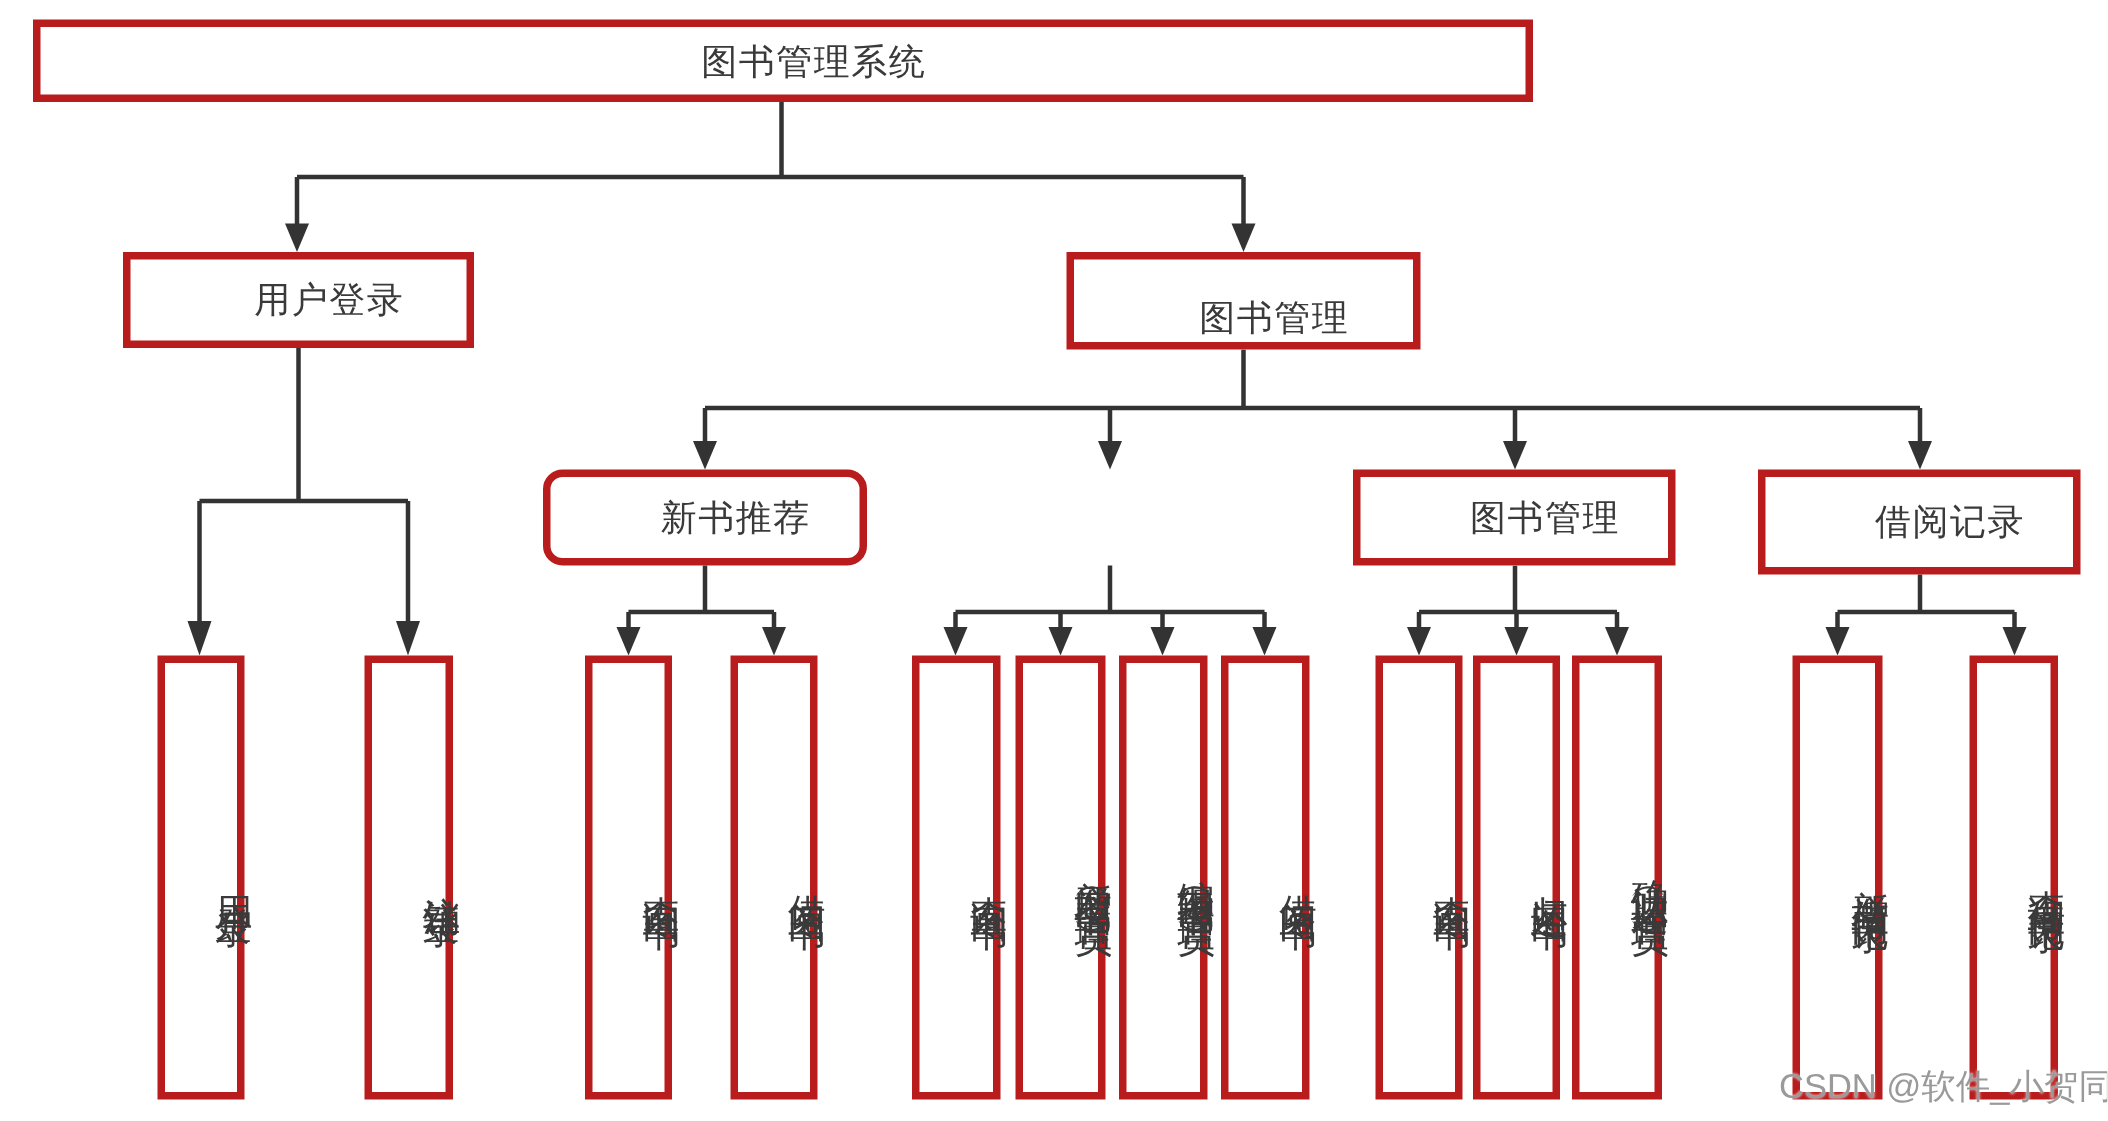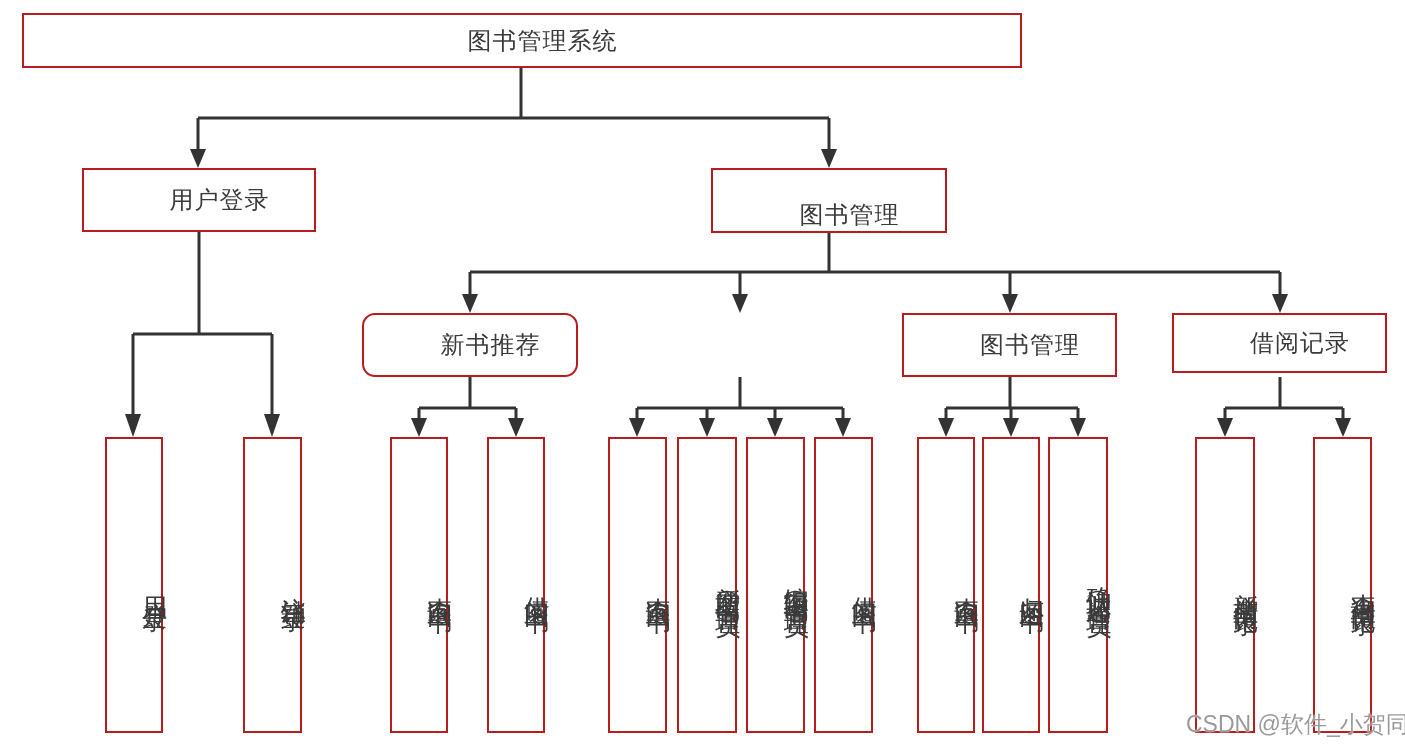--- a/index.html
+++ b/index.html
@@ -13,21 +13,21 @@
   }
   .connectors {
     position: absolute;
     left: 0; top: 0;
     width: 1405px; height: 747px;
     z-index: 1;
   }
   .box {
     position: absolute;
     box-sizing: border-box;
-    border: 2px solid #b91c1c;
+    border: 5px solid #b91c1c;
     background: #ffffff;
     display: flex;
     align-items: center;
     justify-content: center;
     color: #3a3a3a;
     z-index: 2;
     padding-left: 41px;
   }
   .hlabel {
     font-size: 24px;
@@ -110,21 +110,21 @@
   <div class="box" style="left:711px; top:168px; width:236px; height:65px;align-items:flex-end;">
     <span class="hlabel">图书管理</span>
   </div>
 
   <div class="box" style="left:362px; top:313px; width:216px; height:64px;border-radius:13px;">
     <span class="hlabel">新书推荐</span>
   </div>
   <div class="box" style="left:902px; top:313px; width:215px; height:64px;">
     <span class="hlabel">图书管理</span>
   </div>
-  <div class="box" style="left:1172px; top:313px; width:215px; height:60px;">
+  <div class="box" style="left:1172px; top:313px; width:215px; height:70px;">
     <span class="hlabel">借阅记录</span>
   </div>
 
   <div class="box" style="left:105px; top:437px; width:58px; height:296px;">
     <span class="vtext">用户登录</span>
   </div>
   <div class="box" style="left:243px; top:437px; width:59px; height:296px;">
     <span class="vtext">注销登录</span>
   </div>
 

